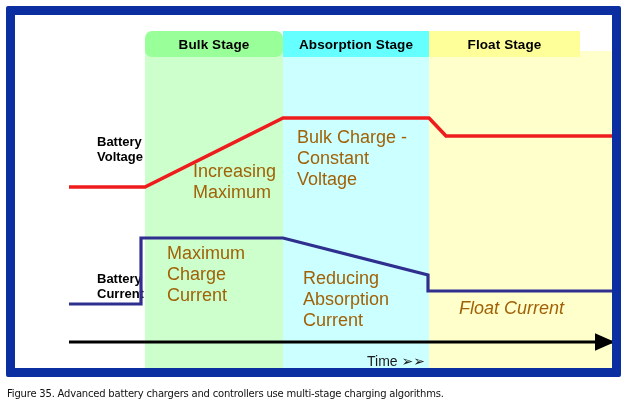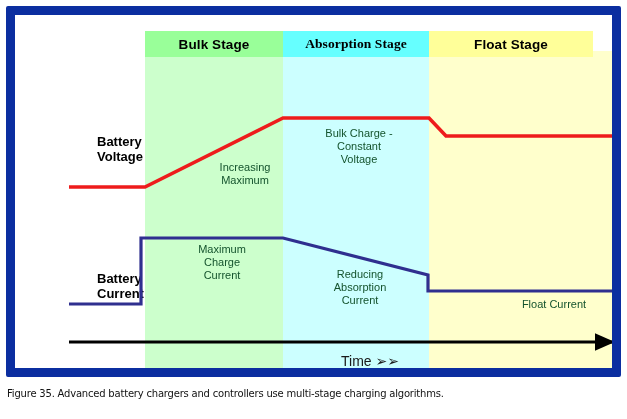--- a/index.html
+++ b/index.html
@@ -62,60 +62,59 @@
     height: 26px;
     display: flex;
     align-items: center;
     justify-content: center;
     font-size: 13.5px;
     font-weight: bold;
     color: #000000;
     letter-spacing: 0.1px;
     white-space: nowrap;
   }
-  .stage-header.bulk      { left: 130px; width: 138px; background: #99ff99; }
+  .stage-header.bulk      { left: 130px; width: 138px; background: #99ff99; border-radius: 7px; }
   .stage-header.absorption{ left: 268px; width: 146px; background: #66ffff; }
   .stage-header.float     { left: 414px; width: 185px; background: #ffff99; }
 
   
   .axis-label {
     position: absolute;
     font-size: 13px;
     font-weight: bold;
     color: #000000;
     line-height: 1.12;
     white-space: pre-line;
     margin-left: 44px;
   }
   #label-battery-voltage { left: 38px; top: 120px; }
   #label-battery-current { left: 38px; top: 257px; }
 
   
   .annotation {
     position: absolute;
-    font-size: 11px;
-    color: #14532d;
-    text-align: center;
+    font-size: 18px;
+    color: #a16207;
     line-height: 1.18;
     white-space: pre-line;
   }
   #ann-increasing-voltage { left: 178px; top: 146px; width: 104px; }
   #ann-bulk-constant      { left: 282px; top: 112px; width: 124px; }
   #ann-float-voltage      { left: 440px; top: 128px; width: 140px; }
   #ann-max-charge         { left: 152px; top: 228px; width: 110px; }
   #ann-reducing-absorp    { left: 288px; top: 253px; width: 114px; }
-  #ann-float-current      { left: 469px; top: 283px; width: 140px; }
+  #ann-float-current      { left: 444px; top: 283px; width: 140px; font-style: italic; }
 
   
   #time-axis-label {
     position: absolute;
     left: 300px;
     top: 338px;
     width: 110px;
-    text-align: center;
+    text-align: right;
     font-size: 14px;
     color: #1a1a1a;
     white-space: nowrap;
   }
 
   
   #plot-svg {
     position: absolute;
     left: 0;
     top: 0;
@@ -143,22 +142,22 @@
 <div id="figure-root">
 
   <div id="figure-frame" style="border-color: rgb(11, 46, 160);">
     <div id="chart-canvas">
 
       <div class="stage-column bulk" style="left: 130px; width: 138px; background: rgb(204, 255, 204);"></div>
       <div class="stage-column absorption" style="left: 268px; width: 146px; background: rgb(204, 255, 255);"></div>
       <div class="stage-column float" style="left: 414px; width: 183px; background: rgb(255, 255, 204);"></div>
 
       <div class="stage-header bulk" style="left: 130px; width: 138px; background: rgb(153, 255, 153);">Bulk Stage</div>
-      <div class="stage-header absorption" style="left: 268px; width: 146px; background: rgb(102, 255, 255); font-family: Liberation Serif, serif;">Absorption Stage</div>
-      <div class="stage-header float" style="left: 414px; width: 164px; background: rgb(255, 255, 153);">Float Stage</div>
+      <div class="stage-header absorption" style="left: 268px; width: 146px; background: rgb(102, 255, 255);">Absorption Stage</div>
+      <div class="stage-header float" style="left: 414px; width: 151px; background: rgb(255, 255, 153);">Float Stage</div>
 
       <div class="axis-label" id="label-battery-voltage">Battery
 Voltage</div>
       <div class="axis-label" id="label-battery-current">Battery
 Current</div>
 
       <div class="annotation" id="ann-increasing-voltage">Increasing
 Maximum</div>
       <div class="annotation" id="ann-bulk-constant">Bulk Charge -
 Constant

